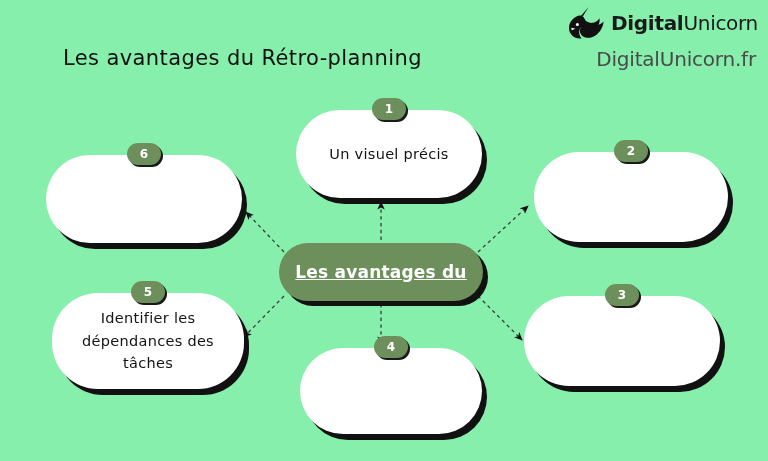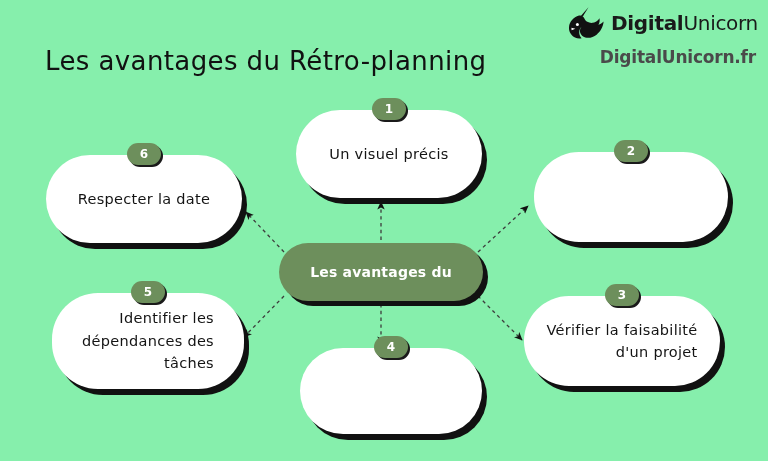--- a/index.html
+++ b/index.html
@@ -24,27 +24,27 @@
   #unicorn-icon { width:40px; height:34px; display:block; }
   #logo-text {
     font-family:"DejaVu Sans", sans-serif;
     font-size:20px; color:#1a1a1a; letter-spacing:-0.3px;
     white-space:nowrap;
   }
   #logo-text .b { font-weight:bold; }
   #logo-text .n { font-weight:normal; }
   #brand-url {
     margin-top:7px; margin-right:2px;
-    font-size:17px; color:#4a4a4a; font-weight:700;
+    font-size:20px; color:#4a4a4a; font-weight:400;
     letter-spacing:-0.2px;
   }
 
   #page-title {
-    position:absolute; left:45px; top:46px;
-    font-size:26px; color:#111;
+    position:absolute; left:63px; top:46px;
+    font-size:21px; color:#111;
     font-family:"DejaVu Sans", sans-serif;
     letter-spacing:0.4px;
     white-space:nowrap;
   }
 
   
   #links { position:absolute; left:0; top:0; width:768px; height:461px; }
 
   
   .node {
@@ -56,21 +56,20 @@
     text-align:center;
     z-index:3;
   }
   .node-label {
     font-family:"DejaVu Sans", sans-serif;
     font-size:14.5px;
     color:#141414;
     line-height:1.55;
     letter-spacing:0.3px;
     padding:0 16px;
-    text-align:right;
   }
   .badge {
     position:absolute;
     top:-12px; left:50%; transform:translateX(-50%);
     width:34px; height:22px;
     background:#6d8f5c;
     border-radius:11px;
     box-shadow:2px 2px 0 0 #1a1a1a;
     color:#ffffff;
     font-family:"DejaVu Sans", sans-serif;
@@ -96,23 +95,24 @@
     border-radius:29px;
     box-shadow:5px 5px 0 0 #111111;
     display:flex; align-items:center; justify-content:center;
     text-align:center;
     z-index:5;
   }
   #center-label {
     color:#ffffff;
     font-family:"DejaVu Sans", sans-serif;
     font-weight:bold;
-    font-size:14px;
+    font-size:17px;
     line-height:1.45;
     letter-spacing:0.2px;
+    text-decoration:underline;
   }
 </style>
 </head>
 <body>
 
 <div id="stage">
 
   <div id="brand">
     <div id="logo-row">
       <svg id="unicorn-icon" viewBox="0 0 40 34">
@@ -159,43 +159,38 @@
   </div>
 
   <div class="node" id="node-2">
     <div class="badge">2</div>
     <div class="node-label">
     </div>
   </div>
 
   <div class="node" id="node-3">
     <div class="badge">3</div>
-    <div class="node-label">
-      <div>Vérifier la faisabilité</div>
-      <div>d'un projet</div>
-    </div>
   </div>
 
   <div class="node" id="node-4">
     <div class="badge">4</div>
   </div>
 
   <div class="node" id="node-5">
     <div class="badge">5</div>
     <div class="node-label">
       <div>Identifier les</div>
       <div>dépendances des</div>
       <div>tâches</div>
     </div>
   </div>
 
   <div class="node" id="node-6">
     <div class="badge">6</div>
     <div class="node-label">
-      <div>Respecter la date</div>
     </div>
   </div>
 
   <div id="center-node">
     <div id="center-label">
       <div>Les avantages du</div>
     </div>
   </div>
 
 </div>

